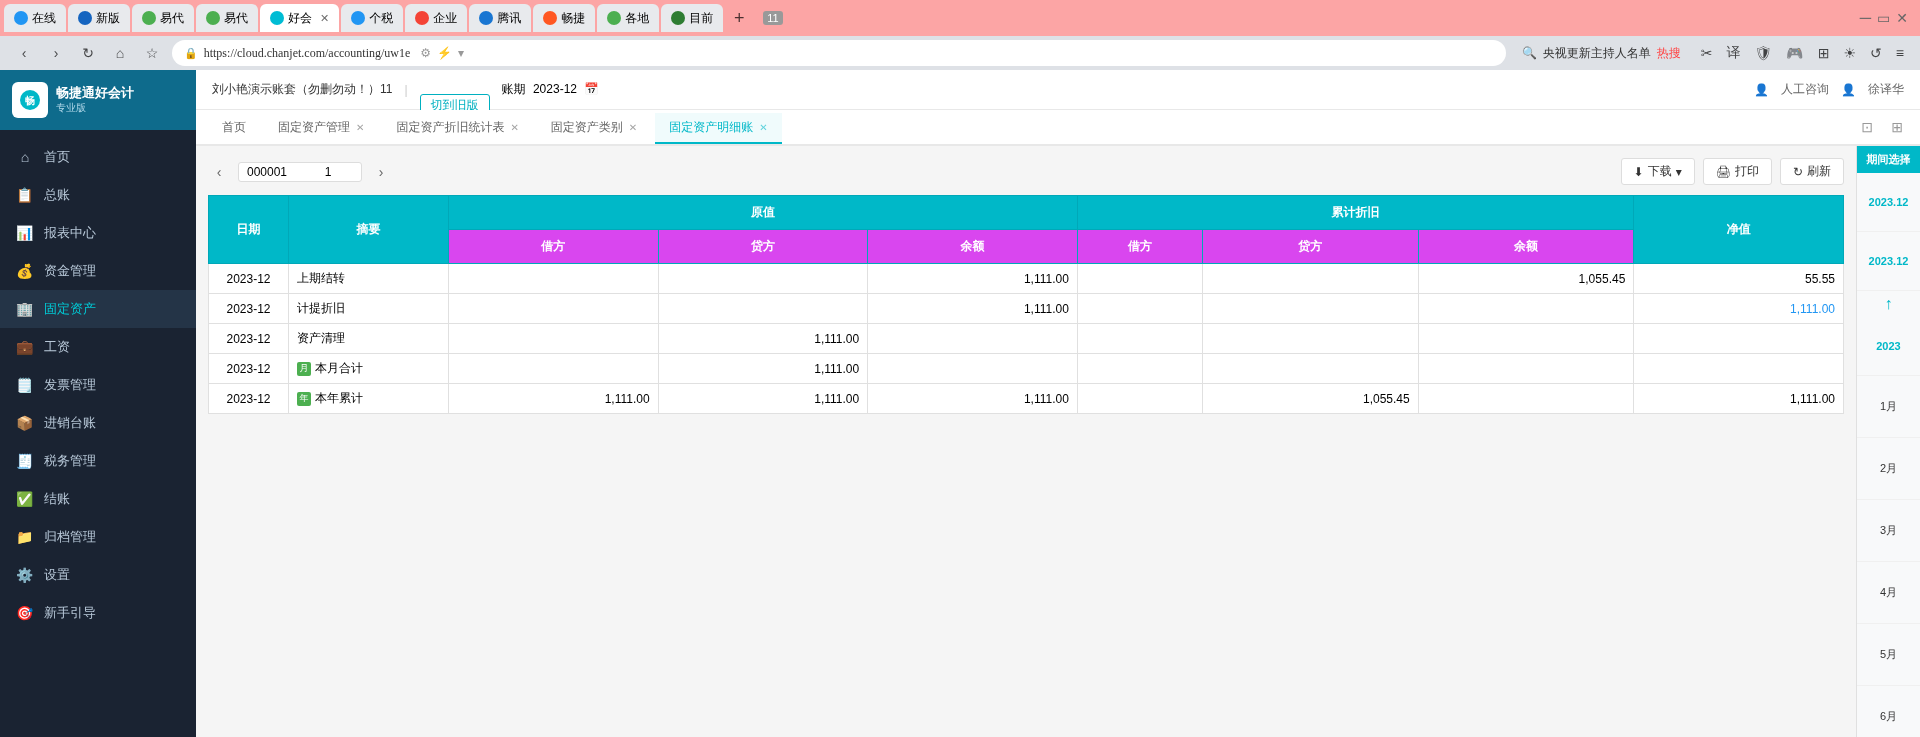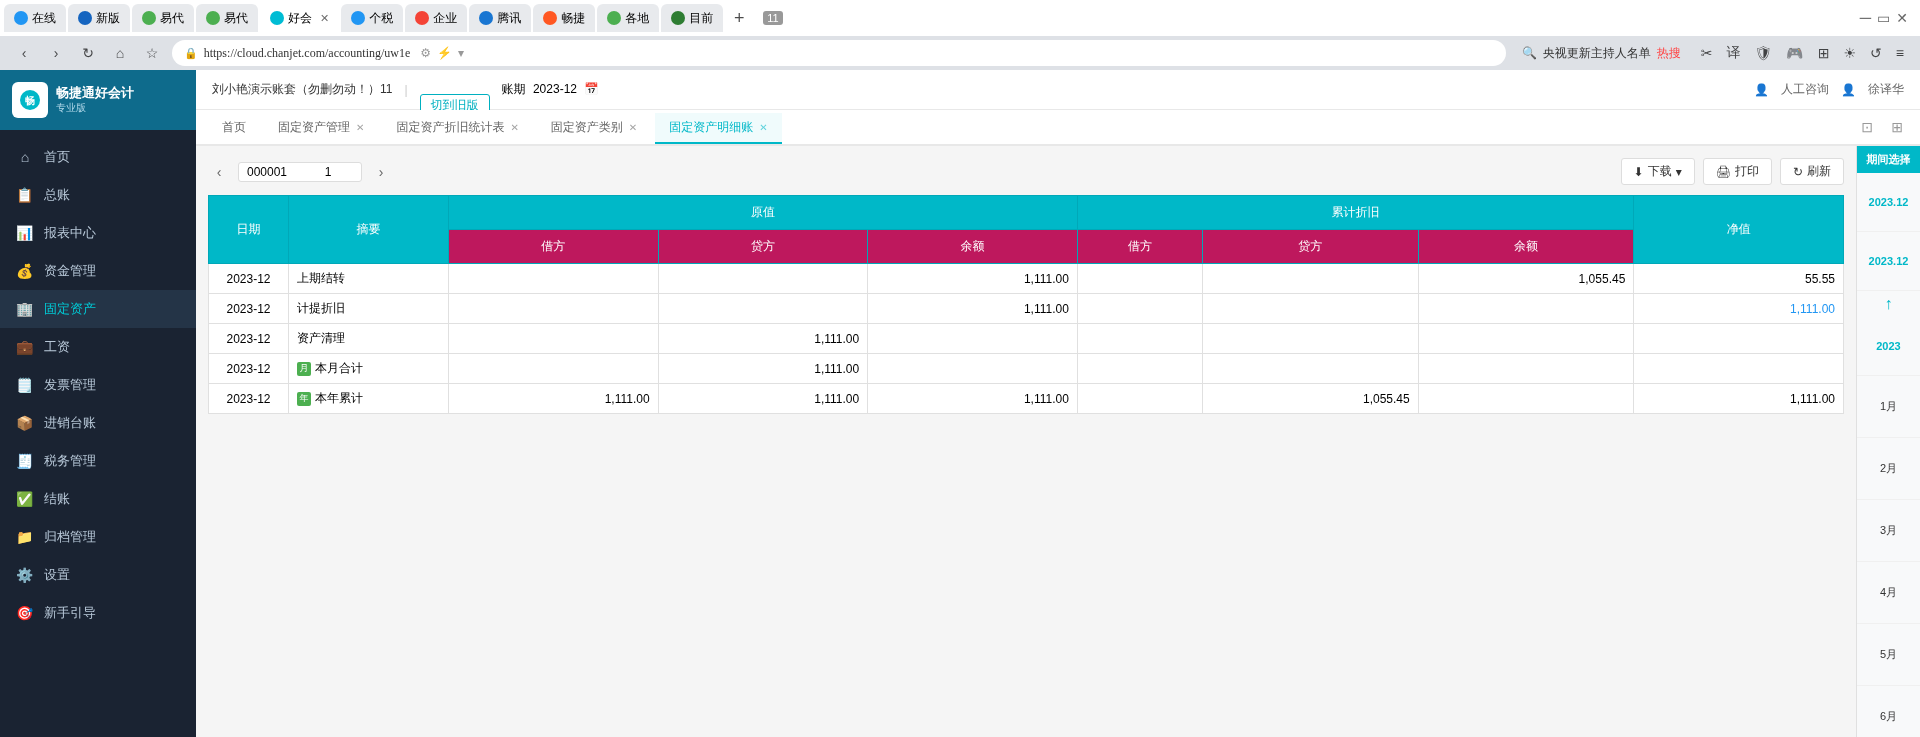--- a/index.html
+++ b/index.html
@@ -1,20 +1,20 @@
 <!DOCTYPE html>
 <html><head>
   <meta charset="utf-8">
   <style>
     * { margin: 0; padding: 0; box-sizing: border-box; }
     body { font-family: 'Microsoft YaHei', Arial, sans-serif; font-size: 12px; background: #f0f2f5; width: 1920px; height: 737px; overflow: hidden; }
 
     
     .browser-chrome { background: #dee1e6; height: 70px; }
-    .tab-bar { display: flex; align-items: center; height: 36px; background: #ffffff; padding: 0 4px; gap: 2px; }
+    .tab-bar { display: flex; align-items: center; height: 36px; background: #fca5a5; padding: 0 4px; gap: 2px; }
     .browser-tab { display: flex; align-items: center; height: 28px; padding: 0 10px; border-radius: 6px 6px 0 0; font-size: 12px; background: #e8eaed; gap: 4px; cursor: pointer; max-width: 160px; white-space: nowrap; overflow: hidden; }
     .browser-tab.active { background: #fff; }
     .browser-tab .tab-close { margin-left: 4px; opacity: 0.6; font-size: 11px; }
     .tab-add { width: 28px; height: 28px; display: flex; align-items: center; justify-content: center; font-size: 18px; cursor: pointer; opacity: 0.7; }
     .address-bar { display: flex; align-items: center; height: 34px; background: #dee1e6; padding: 0 12px; gap: 8px; }
     .nav-btn { width: 24px; height: 24px; display: flex; align-items: center; justify-content: center; cursor: pointer; opacity: 0.7; font-size: 14px; }
     .url-box { flex: 1; height: 26px; background: #fff; border-radius: 13px; display: flex; align-items: center; padding: 0 12px; font-size: 12px; color: #333; gap: 6px; }
     .url-box .lock { color: #2a7c2a; font-size: 11px; }
     .url-text { color: #333; font-size: 12px; font-family: Liberation Serif, serif; }
     .search-area { display: flex; align-items: center; gap: 6px; margin-left: 8px; font-size: 12px; color: #333; }
@@ -60,22 +60,22 @@
     
     .ledger-toolbar { display: flex; align-items: center; gap: 8px; margin-bottom: 10px; }
     .nav-arrow { width: 22px; height: 22px; display: flex; align-items: center; justify-content: center; font-size: 14px; cursor: pointer; color: #666; }
     .page-input-box { display: flex; align-items: center; gap: 16px; background: #fff; border: 1px solid #ddd; border-radius: 3px; padding: 2px 8px; font-size: 12px; }
     .page-input { width: 50px; border: none; outline: none; font-size: 12px; text-align: center; }
     .toolbar-right { margin-left: auto; display: flex; gap: 8px; }
     .toolbar-btn { display: flex; align-items: center; gap: 4px; padding: 4px 12px; border: 1px solid #ddd; border-radius: 3px; font-size: 12px; cursor: pointer; background: #fff; color: #333; }
 
     
     .ledger-table { width: 100%; border-collapse: collapse; font-size: 12px; }
-    .ledger-table th { background: #00b8c8; color: #fff; padding: 8px 6px; text-align: center; border: 1px solid #00a8b8; font-weight: normal; }
-    .ledger-table th.sub-header { background: #be185d; margin-left: 45px; }
+    .ledger-table th { background: #00b8c8; color: #fff; padding: 8px 6px; text-align: center; border: 1px solid #00a8b8; font-weight: bold; }
+    .ledger-table th.sub-header { background: #d946ef; margin-left: 45px; }
     .ledger-table td { padding: 6px 8px; border: 1px solid #e0e0e0; text-align: right; background: #fff; }
     .ledger-table td.text-left { text-align: left; }
     .ledger-table td.text-center { text-align: center; }
     .row-label { display: flex; align-items: center; gap: 4px; }
     .row-tag { width: 14px; height: 14px; background: #4caf50; border-radius: 2px; display: inline-flex; align-items: center; justify-content: center; color: #fff; font-size: 9px; flex-shrink: 0; }
 
     
     .period-panel { width: 64px; background: #f8f9fa; border-left: 1px solid #e0e0e0; display: flex; flex-direction: column; font-size: 12px; }
     .period-header { background: #00b8c8; color: #fff; text-align: center; padding: 6px 4px; font-size: 11px; font-weight: bold; }
     .period-item { padding: 23px 4px; text-align: center; cursor: pointer; color: #333; border-bottom: 1px solid #f0f0f0; font-size: 11px; }

